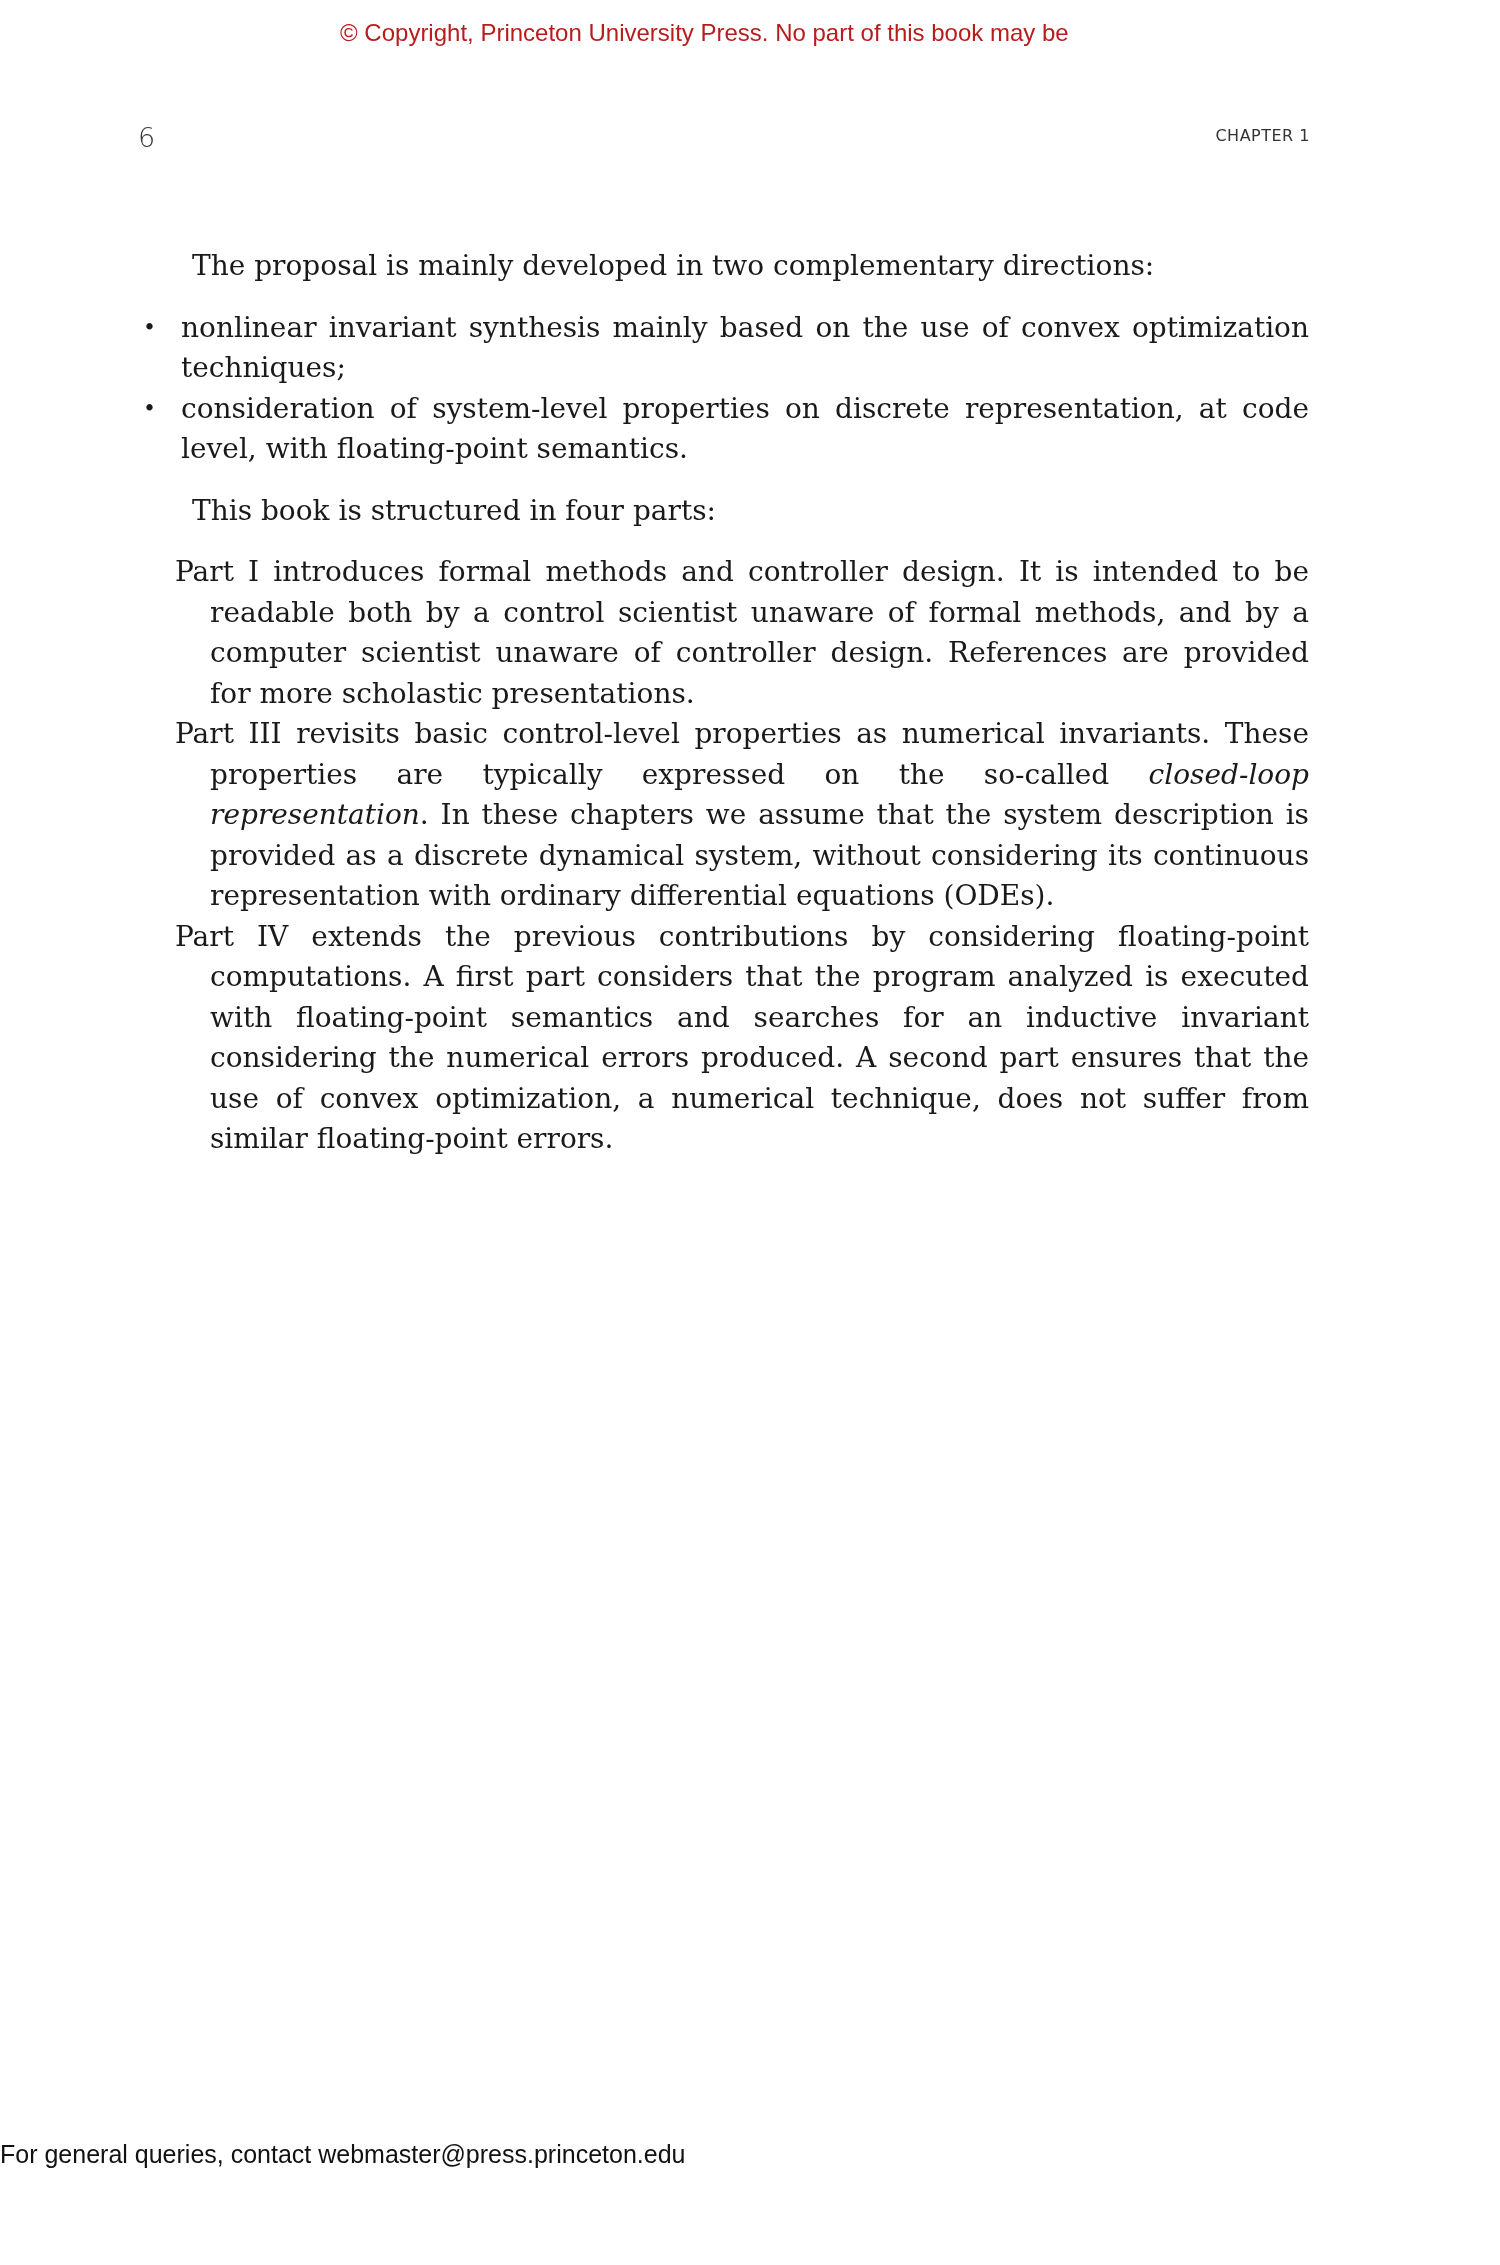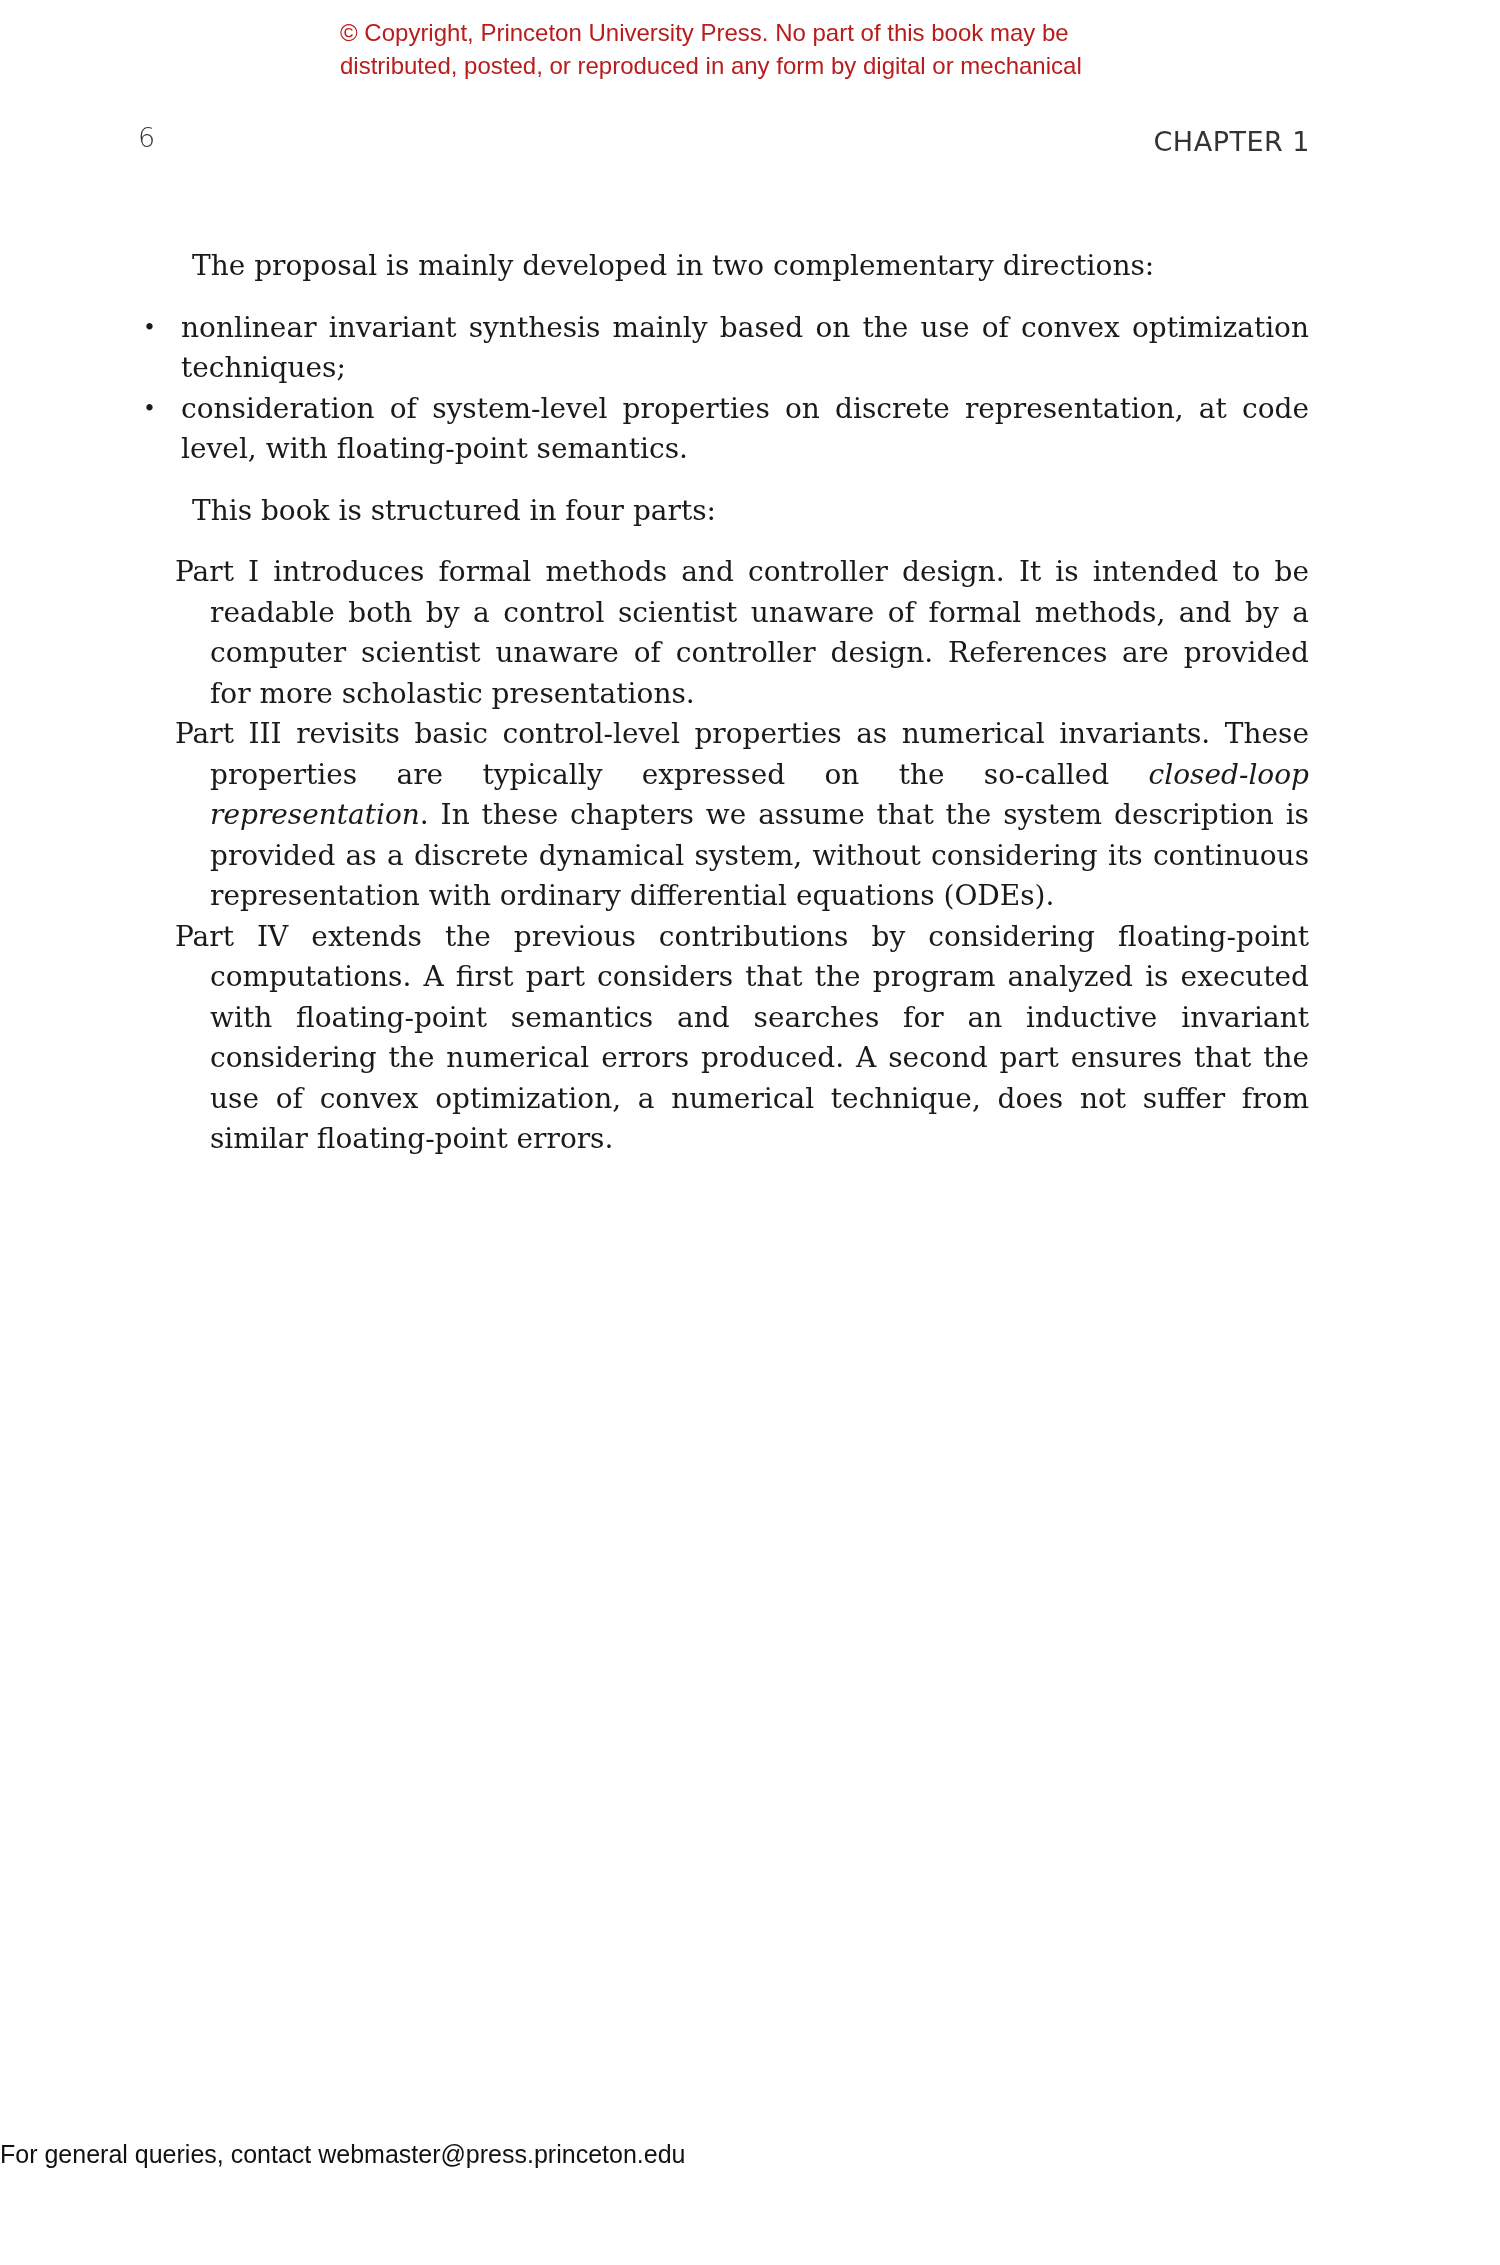--- a/index.html
+++ b/index.html
@@ -7,21 +7,21 @@
   .copyright {
     position: absolute; left: 340px; top: 16px; width: 900px;
     font-family: Liberation Sans, sans-serif; font-size: 24px; line-height: 33px; color: #b91c1c;
   }
   .page-num {
     position: absolute; left: 138px; top: 122px;
     font-family: "DejaVu Sans", sans-serif; font-size: 27px; color: #333; font-weight: 300;
   }
   .chapter {
     position: absolute; right: 190px; top: 126px;
-    font-family: "DejaVu Sans", sans-serif; font-size: 27px; color: #333; letter-spacing: 0.5px;
+    font-family: "DejaVu Sans", sans-serif; font-size: 16px; color: #333; letter-spacing: 0.5px;
   }
   .body {
     position: absolute; left: 175px; top: 222px; width: 1134px;
     font-family: "DejaVu Serif", "Liberation Serif", serif; font-size: 28px; line-height: 40.5px; color: #1a1a1a;
     text-align: justify;
     margin-top: 24px;
   }
   .para-indent { text-indent: 17px; margin: 0; }
   .intro { margin-bottom: 21px; }
   ul.bullets { list-style: none; margin: 0 0 21px 0; padding: 0; }
@@ -32,21 +32,20 @@
   .footer {
     position: absolute; left: 0; width: 1500px; top: 2140px; text-align: left;
     font-family: "Liberation Sans", sans-serif; font-size: 25px; color: #111;
   }
 </style>
 </head>
 <body>
 
 <div class="copyright">
   <div>© Copyright, Princeton University Press. No part of this book may be</div>
-  <div>distributed, posted, or reproduced in any form by digital or mechanical</div>
 </div>
 
 <div class="page-num">6</div>
 <div class="chapter">CHAPTER 1</div>
 
 <div class="body">
   <p class="para-indent intro">The proposal is mainly developed in two complementary directions:</p>
 
   <ul class="bullets">
     <li>

